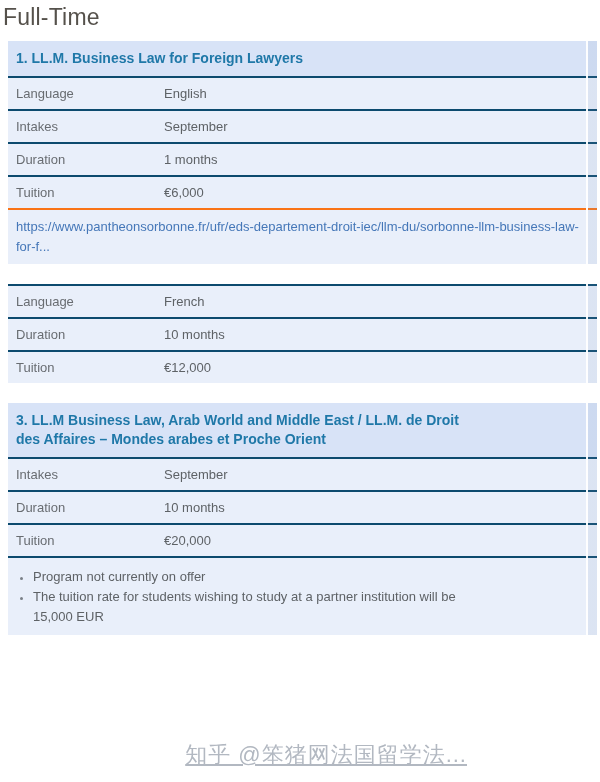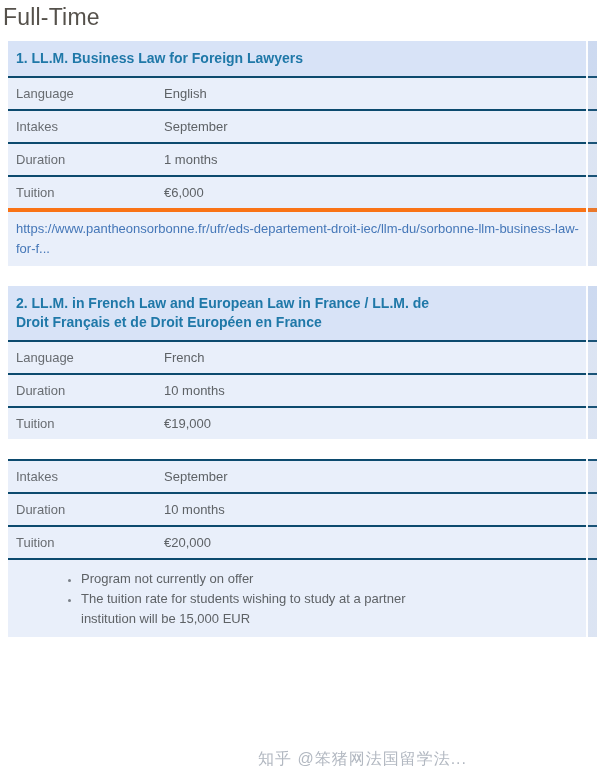--- a/index.html
+++ b/index.html
@@ -64,53 +64,53 @@
   .row-label {
     flex: none;
     width: 148px;
     color: #686c71;
   }
   .row-value {
     color: #5e6266;
   }
   .link-row {
     background: #e9effa;
-    border-top: 4px solid #f97316;
+    border-top: 2px solid #f97316;
     padding: 7px 8px;
     font-size: 13px;
     line-height: 20px;
     overflow-wrap: break-word;
   }
   .link-row a {
     color: #4577b8;
     text-decoration: none;
   }
   .features-row .row-value { flex: 1; }
   .features-list {
     margin: 0;
     padding: 0 0 0 17px;
     list-style: disc;
     max-width: 430px;
   }
   .features-list li {
     font-size: 13px;
     line-height: 20px;
     color: #5e6266;
-    margin-left: 48px;
   }
   .features-list li::marker { color: #7b8088; font-size: 11px; }
   .watermark {
     position: absolute;
     right: 38px;
     bottom: 12px;
-    font-size: 16px;
+    font-size: 22px;
     letter-spacing: 1px;
     color: #b2b8c1;
     text-shadow: 1px 1px 0 rgba(255,255,255,0.95);
     white-space: nowrap;
+    text-decoration: underline;
   }
 </style>
 </head>
 <body>
 
 <div class="page">
   <h1 class="page-title">Full-Time</h1>
   <div>
       <section class="program-table">
         <div class="table-header">
@@ -128,38 +128,38 @@
           <span class="row-label">Duration</span>
           <span class="row-value">1 months</span>
         </div>
         <div class="t-row">
           <span class="row-label">Tuition</span>
           <span class="row-value">€6,000</span>
         </div>
         <div class="link-row"><a href="#">https://www.pantheonsorbonne.fr/ufr/eds-departement-droit-iec/llm-du/sorbonne-llm-business-law-for-f...</a></div>
       </section>
       <section class="program-table">
-        <div class="table-header">
-          <span class="title-line">2. LL.M. in French Law and European Law in France / LL.M. de</span>
-          <span class="title-line">Droit Français et de Droit Européen en France</span>
-        </div>
         <div class="t-row">
           <span class="row-label">Language</span>
           <span class="row-value">French</span>
         </div>
         <div class="t-row">
           <span class="row-label">Duration</span>
           <span class="row-value">10 months</span>
         </div>
         <div class="t-row">
           <span class="row-label">Tuition</span>
-          <span class="row-value">€19,000</span>
+          <span class="row-value">€12,000</span>
         </div>
       </section>
       <section class="program-table">
+        <div class="table-header">
+          <span class="title-line">3. LL.M Business Law, Arab World and Middle East / LL.M. de Droit</span>
+          <span class="title-line">des Affaires – Mondes arabes et Proche Orient</span>
+        </div>
         <div class="t-row">
           <span class="row-label">Intakes</span>
           <span class="row-value">September</span>
         </div>
         <div class="t-row">
           <span class="row-label">Duration</span>
           <span class="row-value">10 months</span>
         </div>
         <div class="t-row">
           <span class="row-label">Tuition</span>

